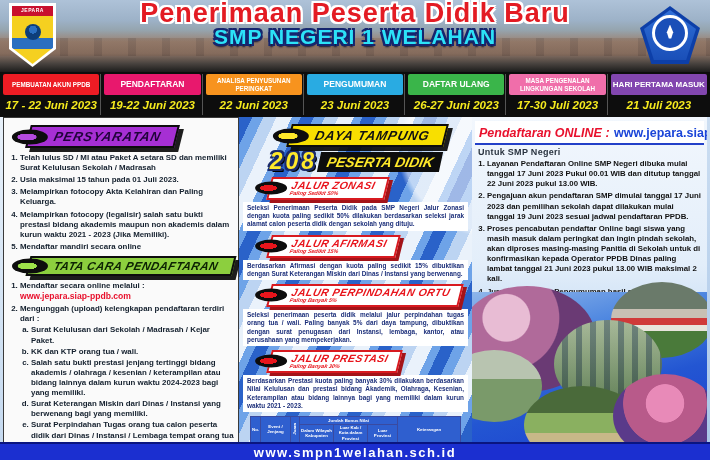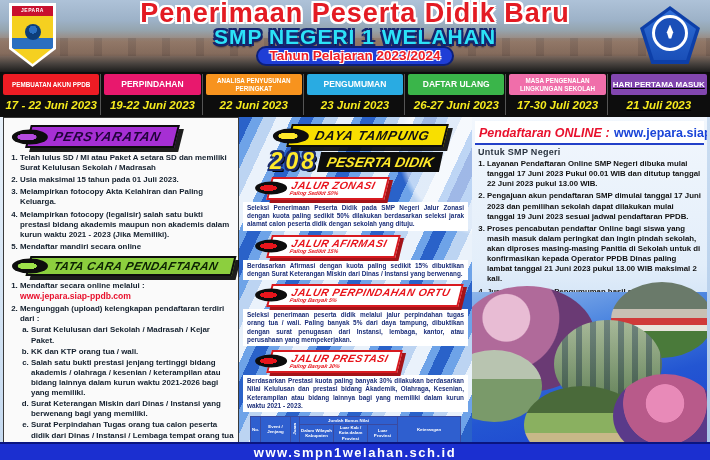--- a/index.html
+++ b/index.html
@@ -36,21 +36,21 @@
         clip-path:polygon(50% 0,100% 38%,81% 100%,19% 100%,0 38%);
         background:linear-gradient(180deg,#2f6fd8,#1a4fb8);}
   .pent-ring{position:absolute;left:50%;top:46%;width:30px;height:30px;transform:translate(-50%,-50%);
         border:3px solid #fff;border-radius:50%;background:#1a4fb8;}
   .pent-flame{position:absolute;left:50%;top:44%;width:8px;height:14px;transform:translate(-50%,-50%);
         background:#fff;clip-path:polygon(50% 0,90% 55%,65% 100%,35% 100%,10% 55%);}
   
   .sched{position:absolute;left:0;top:72px;width:710px;height:45px;background:#0d0d0d;
          display:flex;gap:2px;padding:2px 2px;box-sizing:border-box;}
   .scell{flex:1;display:flex;flex-direction:column;min-width:0;border-right:1px solid #555;}
-  .scell:last-child{border-right:none;text-decoration:underline;}
+  .scell:last-child{border-right:none;}
   .slabel{height:21px;margin:0 1px;border-radius:2px;color:#fff;font-size:6.3px;font-weight:bold;
           display:flex;align-items:center;justify-content:center;text-align:center;line-height:1.15;padding:0 2px;}
   .scell:nth-child(2) .slabel,.scell:nth-child(4) .slabel,.scell:nth-child(5) .slabel{font-size:8.5px;}
   .scell:nth-child(7) .slabel{font-size:8px;}
   .sdate{flex:1;color:#f6eb1e;font-size:11.5px;font-weight:bold;font-style:italic;
          display:flex;align-items:center;justify-content:center;white-space:nowrap;}
   
   .main-bg{position:absolute;left:0;top:117px;width:710px;height:327px;
          background:linear-gradient(160deg,#e8f1fa 0%,#cfe0f2 40%,#a9c6e8 100%);}
   .lp{position:absolute;left:3px;top:117px;width:236px;height:327px;background:#fafafa;
@@ -136,36 +136,35 @@
 
   <div class="hdr">
     <div class="crest">
       <div class="crest-in"></div>
       <div class="crest-lbl">JEPARA</div>
       <div class="crest-fig"></div>
     </div>
     <div class="hdr-titles">
       <div class="t1">Penerimaan Peserta Didik Baru</div>
       <div class="t2">SMP NEGERI 1 WELAHAN</div>
-      <div class="t3wrap"><span class="t3">Tahun Pelajaran 2023/2024</span></div>
     </div>
     <div class="pent">
       <div class="pent-in"></div>
       <div class="pent-ring"></div>
       <div class="pent-flame"></div>
     </div>
   </div>
 
   <div class="sched">
     <div class="scell">
       <div class="slabel" style="background-color: rgb(237, 28, 36);">PEMBUATAN AKUN PPDB</div>
       <div class="sdate">17 - 22 Juni 2023</div>
     </div>
     <div class="scell">
-      <div class="slabel" style="background-color: rgb(232, 24, 109);">PERPINDAHAN</div>
+      <div class="slabel" style="background-color: rgb(232, 24, 109);">PENDAFTARAN</div>
       <div class="sdate">19-22 Juni 2023</div>
     </div>
     <div class="scell">
       <div class="slabel" style="background-color: rgb(247, 147, 30);">ANALISA PENYUSUNAN PERINGKAT</div>
       <div class="sdate">22 Juni 2023</div>
     </div>
     <div class="scell">
       <div class="slabel" style="background-color: rgb(41, 171, 226);">PENGUMUMAN</div>
       <div class="sdate">23 Juni 2023</div>
     </div>
@@ -208,21 +207,21 @@
     <ol class="plist">
       <li>
         <span>Mendaftar secara online melalui :</span><br>
         <span class="redlink">www.jepara.siap-ppdb.com</span>
       </li>
       <li>
         <span>Mengunggah (upload) kelengkapan pendaftaran terdiri dari :</span>
         <ol class="sublist">
           <li>Surat Kelulusan dari Sekolah / Madrasah / Kejar Paket.</li>
           <li>KK dan KTP orang tua / wali.</li>
-          <li>Salah satu bukti prestasi jenjang tertinggi bidang akademis / olahraga / kesenian / keterampilan atau bidang lainnya dalam kurun waktu 2021-2026 bagi yang memiliki.</li>
+          <li>Salah satu bukti prestasi jenjang tertinggi bidang akademis / olahraga / kesenian / keterampilan atau bidang lainnya dalam kurun waktu 2024-2023 bagi yang memiliki.</li>
           <li>Surat Keterangan Miskin dari Dinas / Instansi yang berwenang bagi yang memiliki.</li>
           <li>Surat Perpindahan Tugas orang tua calon peserta didik dari Dinas / Instansi / Lembaga tempat orang tua bekerja.</li>
         </ol>
       </li>
       <li>Setelah proses pendaftaran calon peserta didik mencetak Tanda Bukti Pendaftaran.</li>
 
     </ol>
   </div>
 
   <div class="mp">

